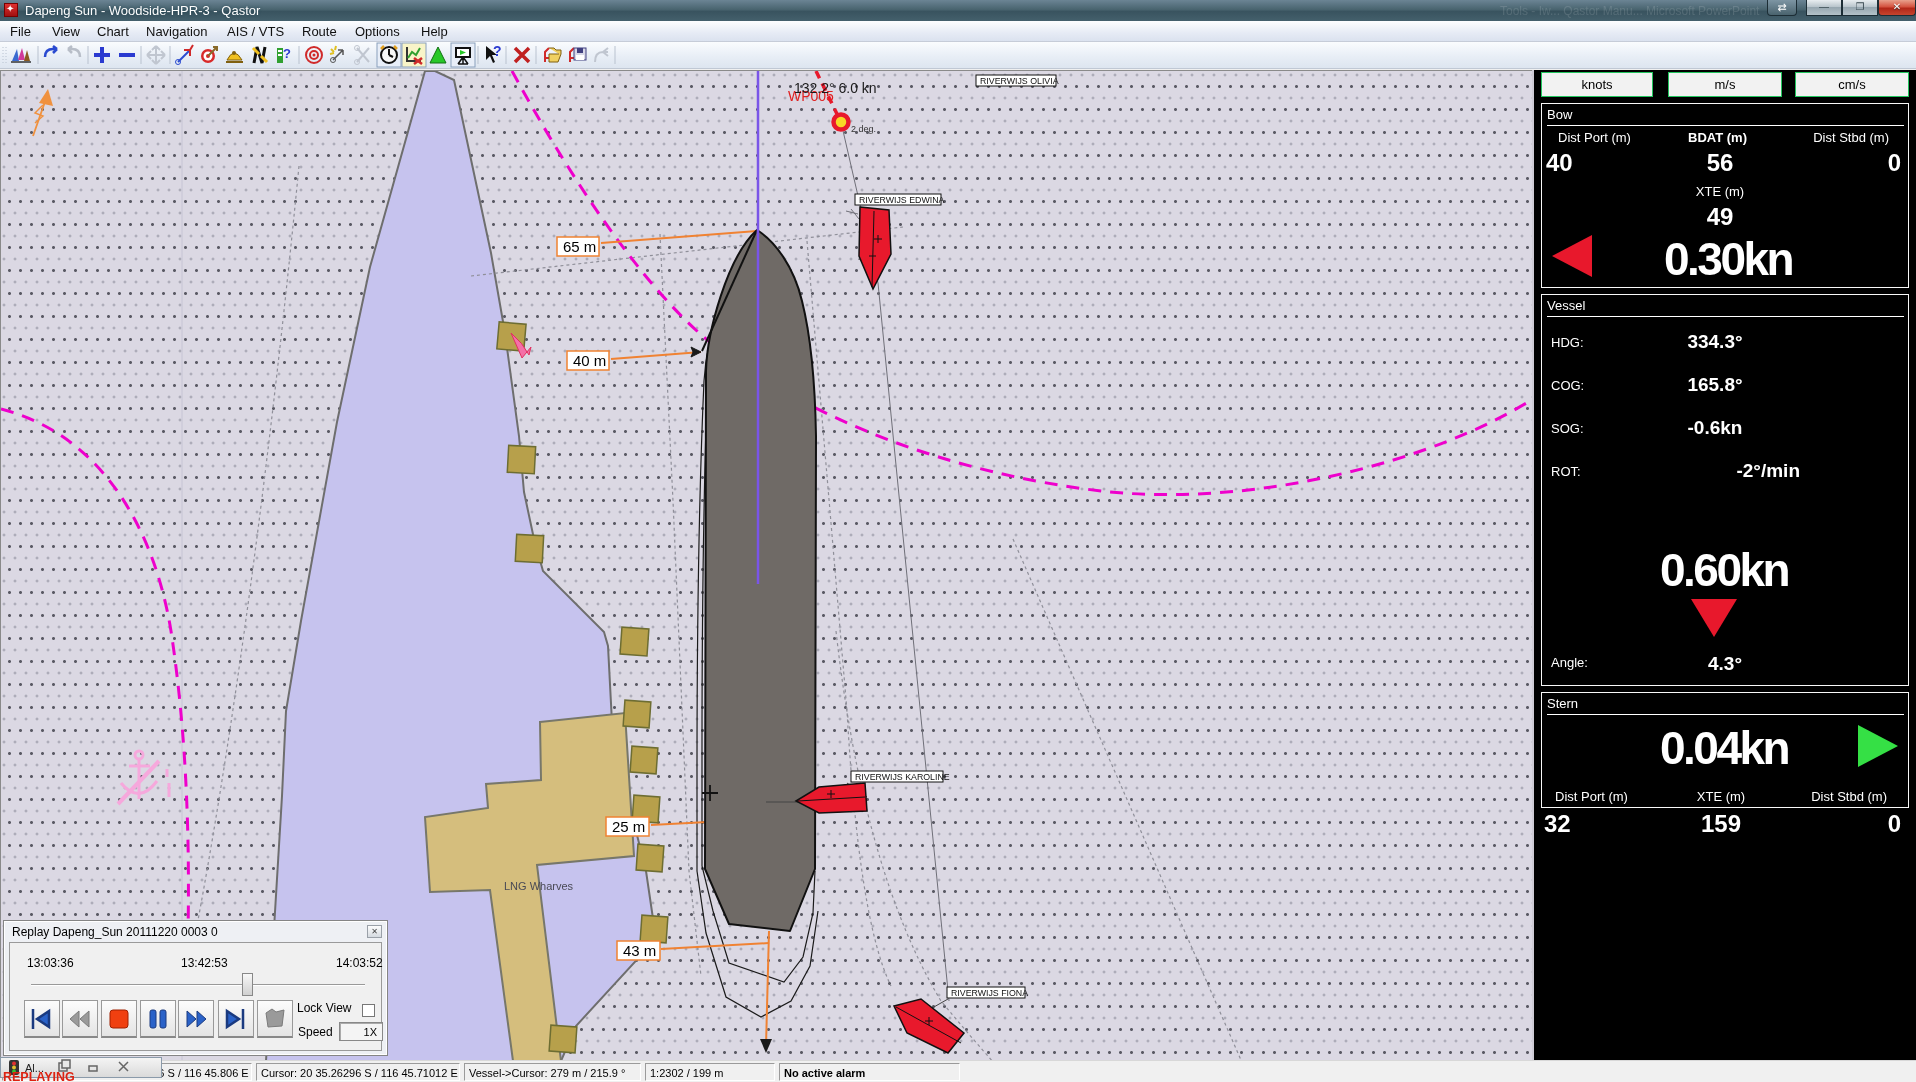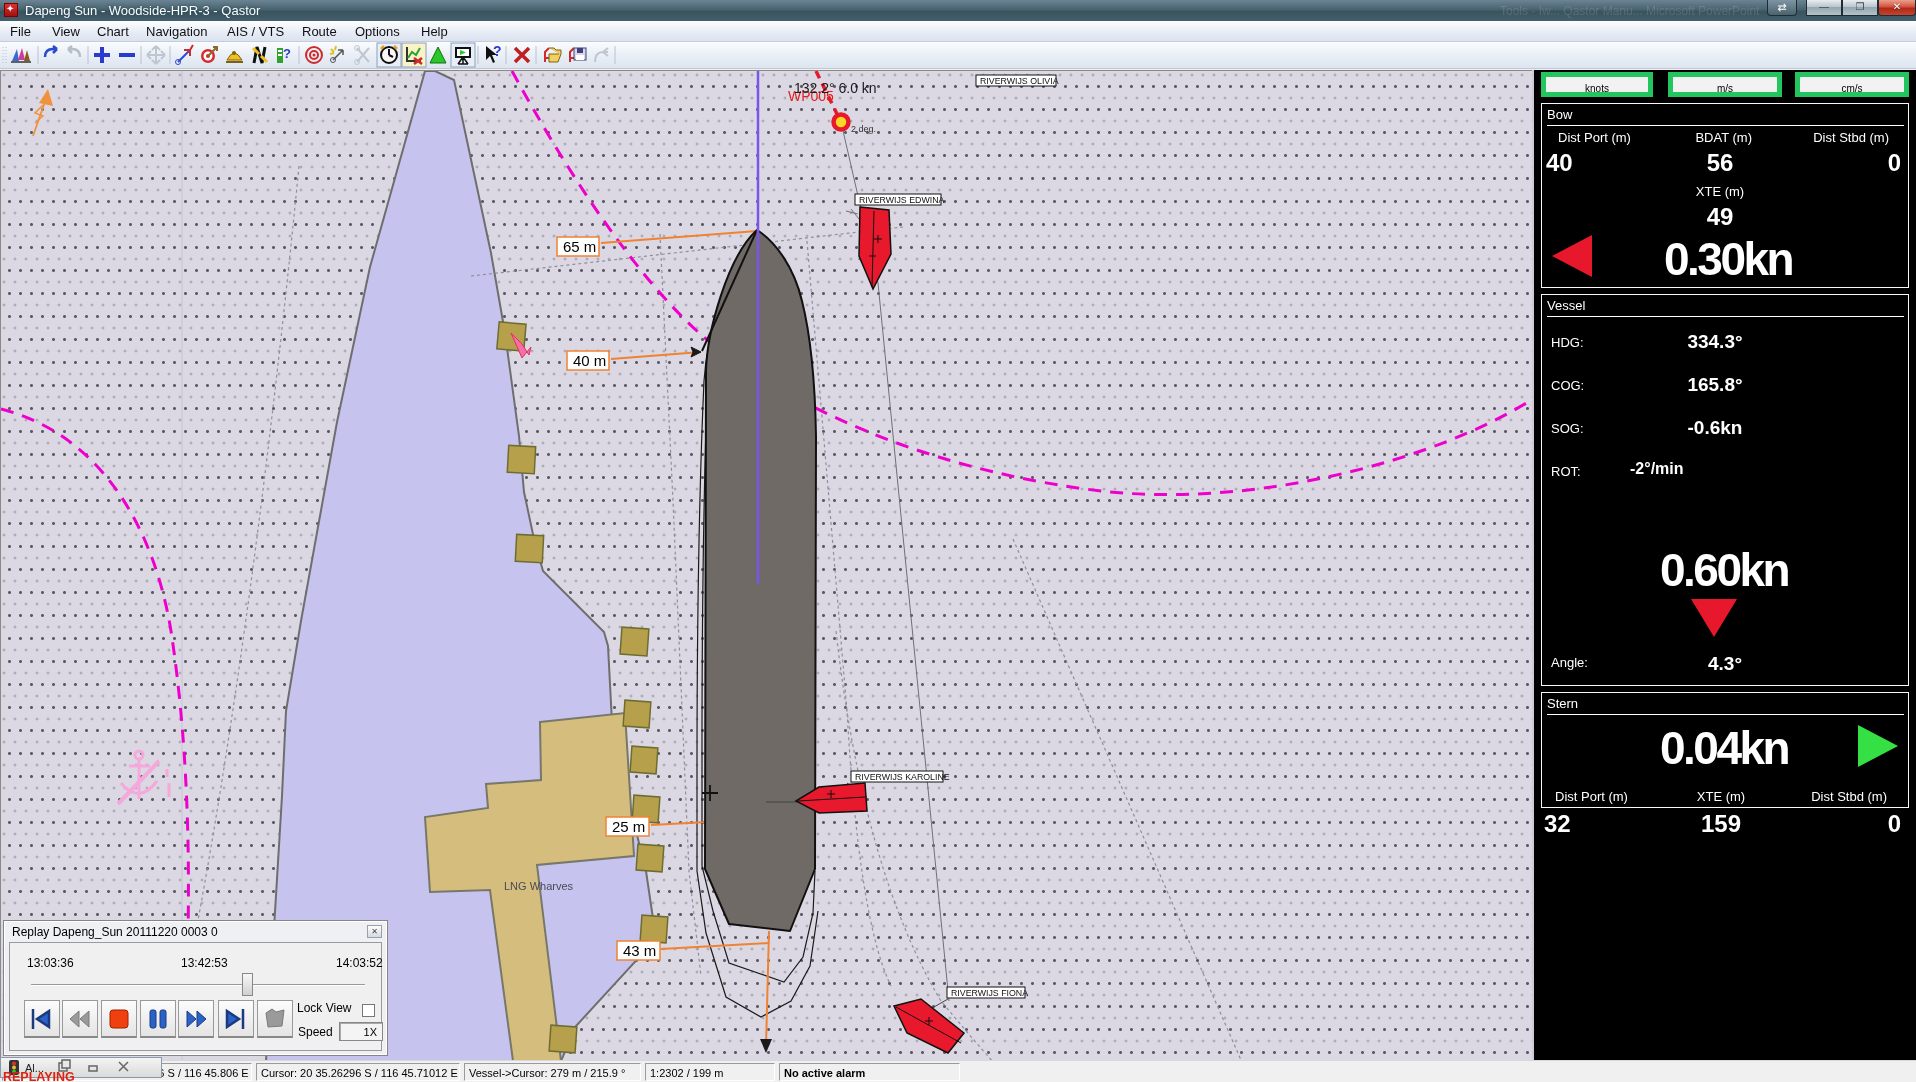--- a/index.html
+++ b/index.html
@@ -28,21 +28,21 @@
 #chart { position:absolute; left:0; top:70px; width:1532px; height:990px;
   background-color:#dbd8e3;
   background-image:
    radial-gradient(circle, #5a5a64 1.2px, rgba(0,0,0,0) 1.7px),
    radial-gradient(circle, #9494a2 0.9px, rgba(0,0,0,0) 1.4px);
   background-size:11px 23px, 11px 23px;
   background-position:3px 4px, 8.5px 15.5px;
   border-top:1px solid #8a8a8a; border-left:1px solid #8a8a8a; }
 #chartsvg { position:absolute; left:0; top:0; }
 #panel { position:absolute; left:1532px; top:70px; width:384px; height:990px; background:#000; border-left:2px solid #cfccd6; }
-.tab { position:absolute; top:2px; height:25px; background:#f2f2f2; border:5px solid #22c55e; color:#000; font-size:10px; text-align:center; line-height:23px; }
+.tab { position:absolute; top:2px; height:25px; background:#f2f2f2; border:1px solid #22c55e; color:#000; font-size:13px; text-align:center; line-height:23px; }
 .pbox { position:absolute; left:7px; width:368px; border:1px solid #f8f8f8; background:#000; color:#fff; }
 .pbox .ptitle { position:absolute; left:5px; top:3px; font-size:13px; }
 .pbox .phr { position:absolute; left:5px; right:4px; top:21px; height:1px; background:#fff; }
 .lab { position:absolute; font-size:13px; color:#fff; }
 .val { position:absolute; font-size:24px; font-weight:bold; color:#fff; line-height:1; }
 .big { position:absolute; font-size:46px; font-weight:bold; color:#fff; letter-spacing:-2.5px; line-height:1; }
 #replay { position:absolute; left:3px; top:920px; width:385px; height:136px; background:#eef0f4; border:1px solid #858585; outline:1px solid #fff; outline-offset:-2px; }
 #replay .rtitle { position:absolute; left:8px; top:4px; font-size:12px; color:#000; }
 #rclose { position:absolute; right:5px; top:4px; width:15px; height:13px; border:1px solid #9aa0a8; background:linear-gradient(#fdfdfd,#d5dae0); font-size:8px; text-align:center; line-height:12px; color:#444; }
 #rinner { position:absolute; left:5px; top:21px; width:373px; height:109px; border:1px solid #9a9a9a; background:#f0f0f0; }
@@ -336,41 +336,41 @@
  </svg>
 </div>
 <div id="panel">
  <div class="tab" style="left:7px; width:112px;">knots</div>
  <div class="tab" style="left:134px; width:114px;">m/s</div>
  <div class="tab" style="left:261px; width:114px;">cm/s</div>
  <div class="pbox" style="top:33px; height:185px;">
   <div class="ptitle">Bow</div>
       <div class="phr"></div>
   <div class="lab" style="left:16px; top:26px;">Dist Port (m)</div>
-  <div class="lab" style="left:146px; top:26px; width:64px; text-align:right;">BDAT (m)</div>
+  <div class="lab" style="left:146px; top:26px; width:64px; text-align:left;font-weight:bold;">BDAT (m)</div>
   <div class="lab" style="right:19px; top:26px;">Dist Stbd (m)</div>
   <div class="val" style="left:4px; top:47px;">40</div>
   <div class="val" style="left:146px; top:47px; width:64px; text-align:center;">56</div>
   <div class="val" style="right:7px; top:47px;">0</div>
   <div class="lab" style="left:146px; top:80px; width:64px; text-align:center;">XTE (m)</div>
   <div class="val" style="left:146px; top:101px; width:64px; text-align:center;">49</div>
   <div style="position:absolute; left:10px; top:131px; width:0; height:0; border-top:21px solid transparent; border-bottom:21px solid transparent; border-right:40px solid #e8182c;"></div>
   <div class="big" style="left:122px; top:132px;">0.30kn</div>
  </div>
  <div class="pbox" style="top:224px; height:392px;">
   <div class="ptitle">Vessel</div>
       <div class="phr"></div>
   <div class="lab" style="left:9px; top:40px;">HDG:</div>
   <div class="lab" style="left:9px; top:83px;">COG:</div>
   <div class="lab" style="left:9px; top:126px;">SOG:</div>
   <div class="lab" style="left:9px; top:169px;">ROT:</div>
   <div class="val" style="left:88px; top:37px; width:170px; text-align:center; font-size:19px;">334.3°</div>
   <div class="val" style="left:88px; top:80px; width:170px; text-align:center; font-size:19px;">165.8°</div>
   <div class="val" style="left:88px; top:123px; width:170px; text-align:center; font-size:19px;">-0.6kn</div>
-  <div class="val" style="left:88px; top:166px; width:170px; text-align:left; font-size:16px;">-2°/min</div>
+  <div class="val" style="left:88px; top:166px; width:170px; text-align:right; font-size:19px;">-2°/min</div>
   <div class="big" style="left:118px; top:252px;">0.60kn</div>
   <div style="position:absolute; left:149px; top:304px; width:0; height:0; border-left:23px solid transparent; border-right:23px solid transparent; border-top:38px solid #e8182c;"></div>
   <div class="lab" style="left:9px; top:360px;">Angle:</div>
   <div class="val" style="left:98px; top:359px; width:170px; text-align:center; font-size:19px;">4.3°</div>
  </div>
  <div class="pbox" style="top:622px; height:116px;">
   <div class="ptitle">Stern</div>
       <div class="phr"></div>
   <div class="big" style="left:118px; top:32px;">0.04kn</div>
   <div style="position:absolute; left:316px; top:32px; width:0; height:0; border-top:21px solid transparent; border-bottom:21px solid transparent; border-left:40px solid #35e045;"></div>

